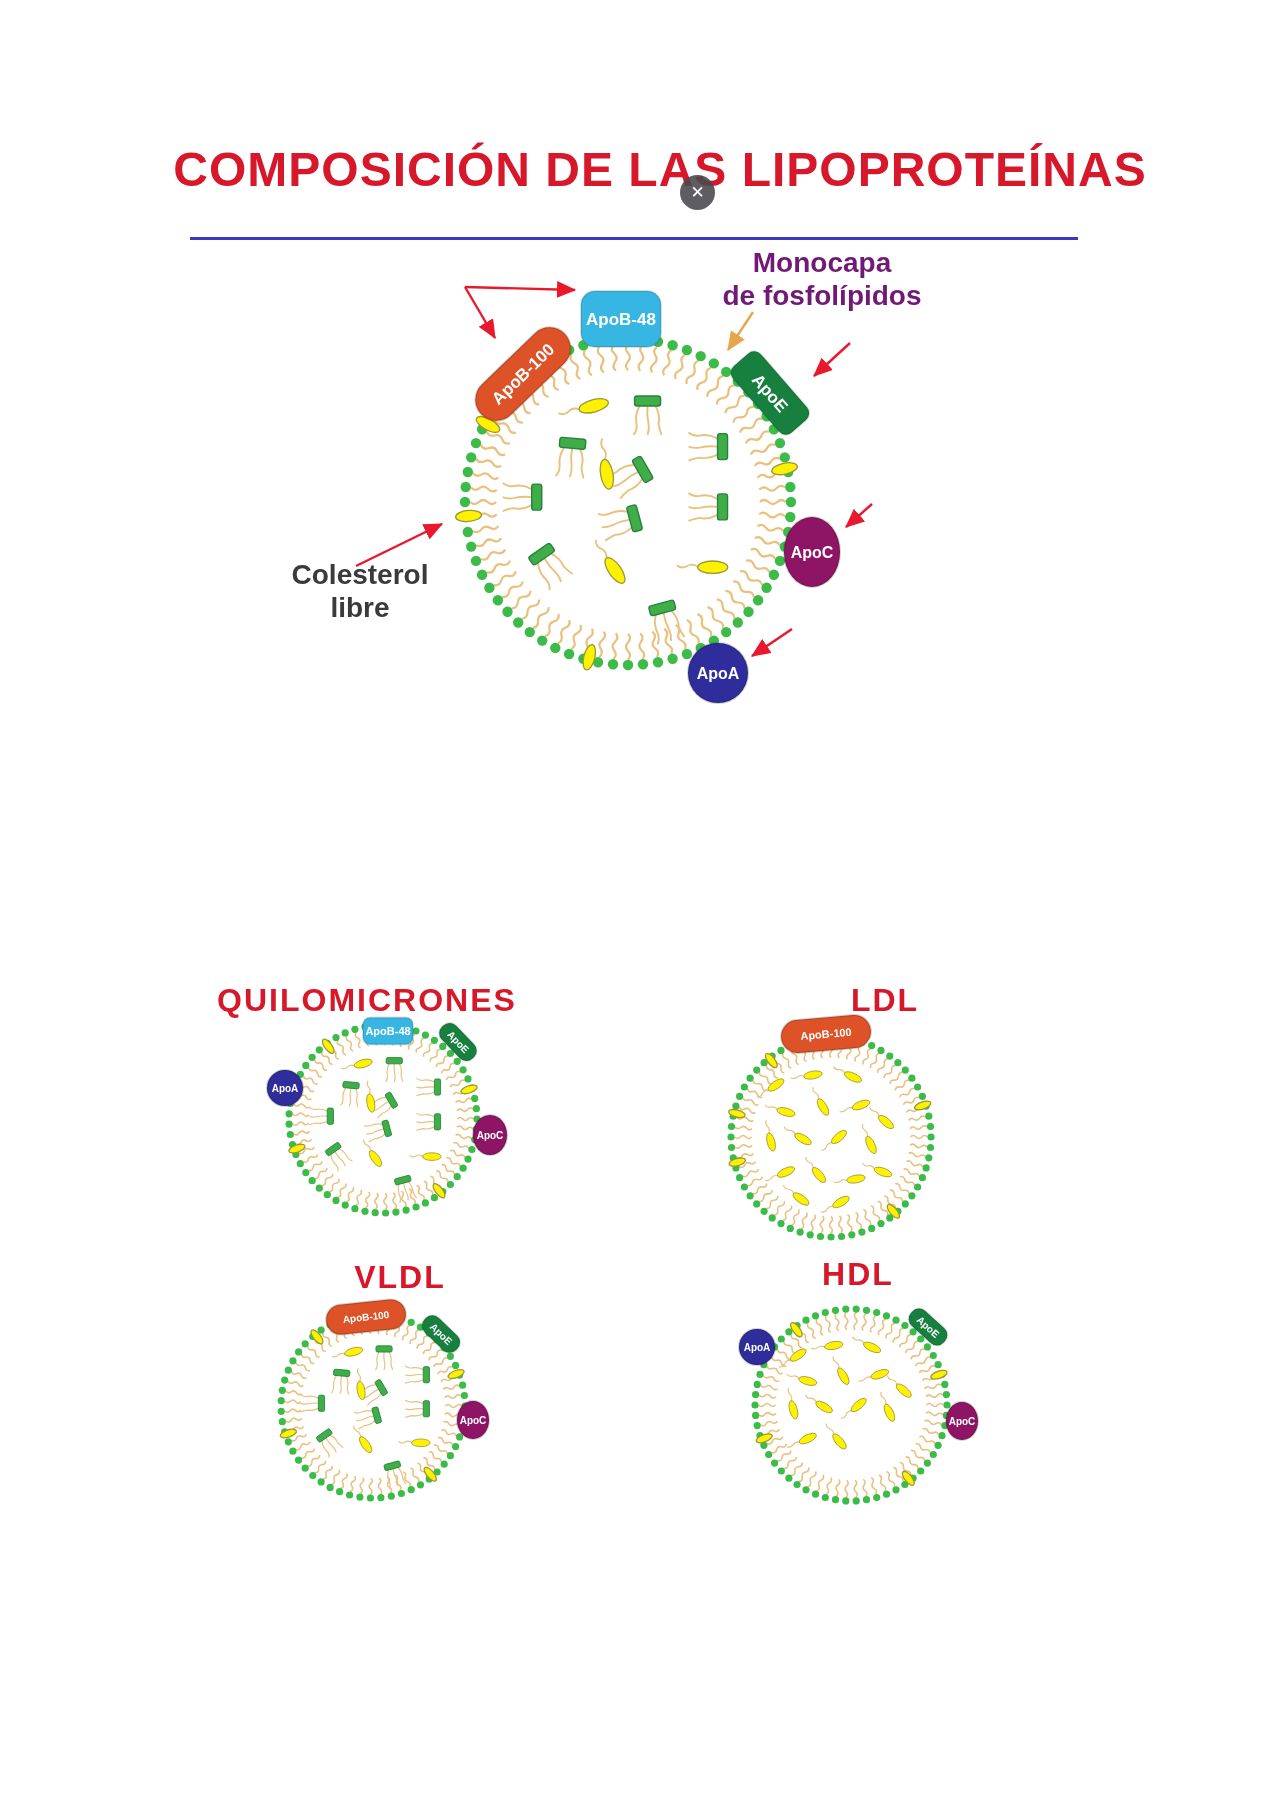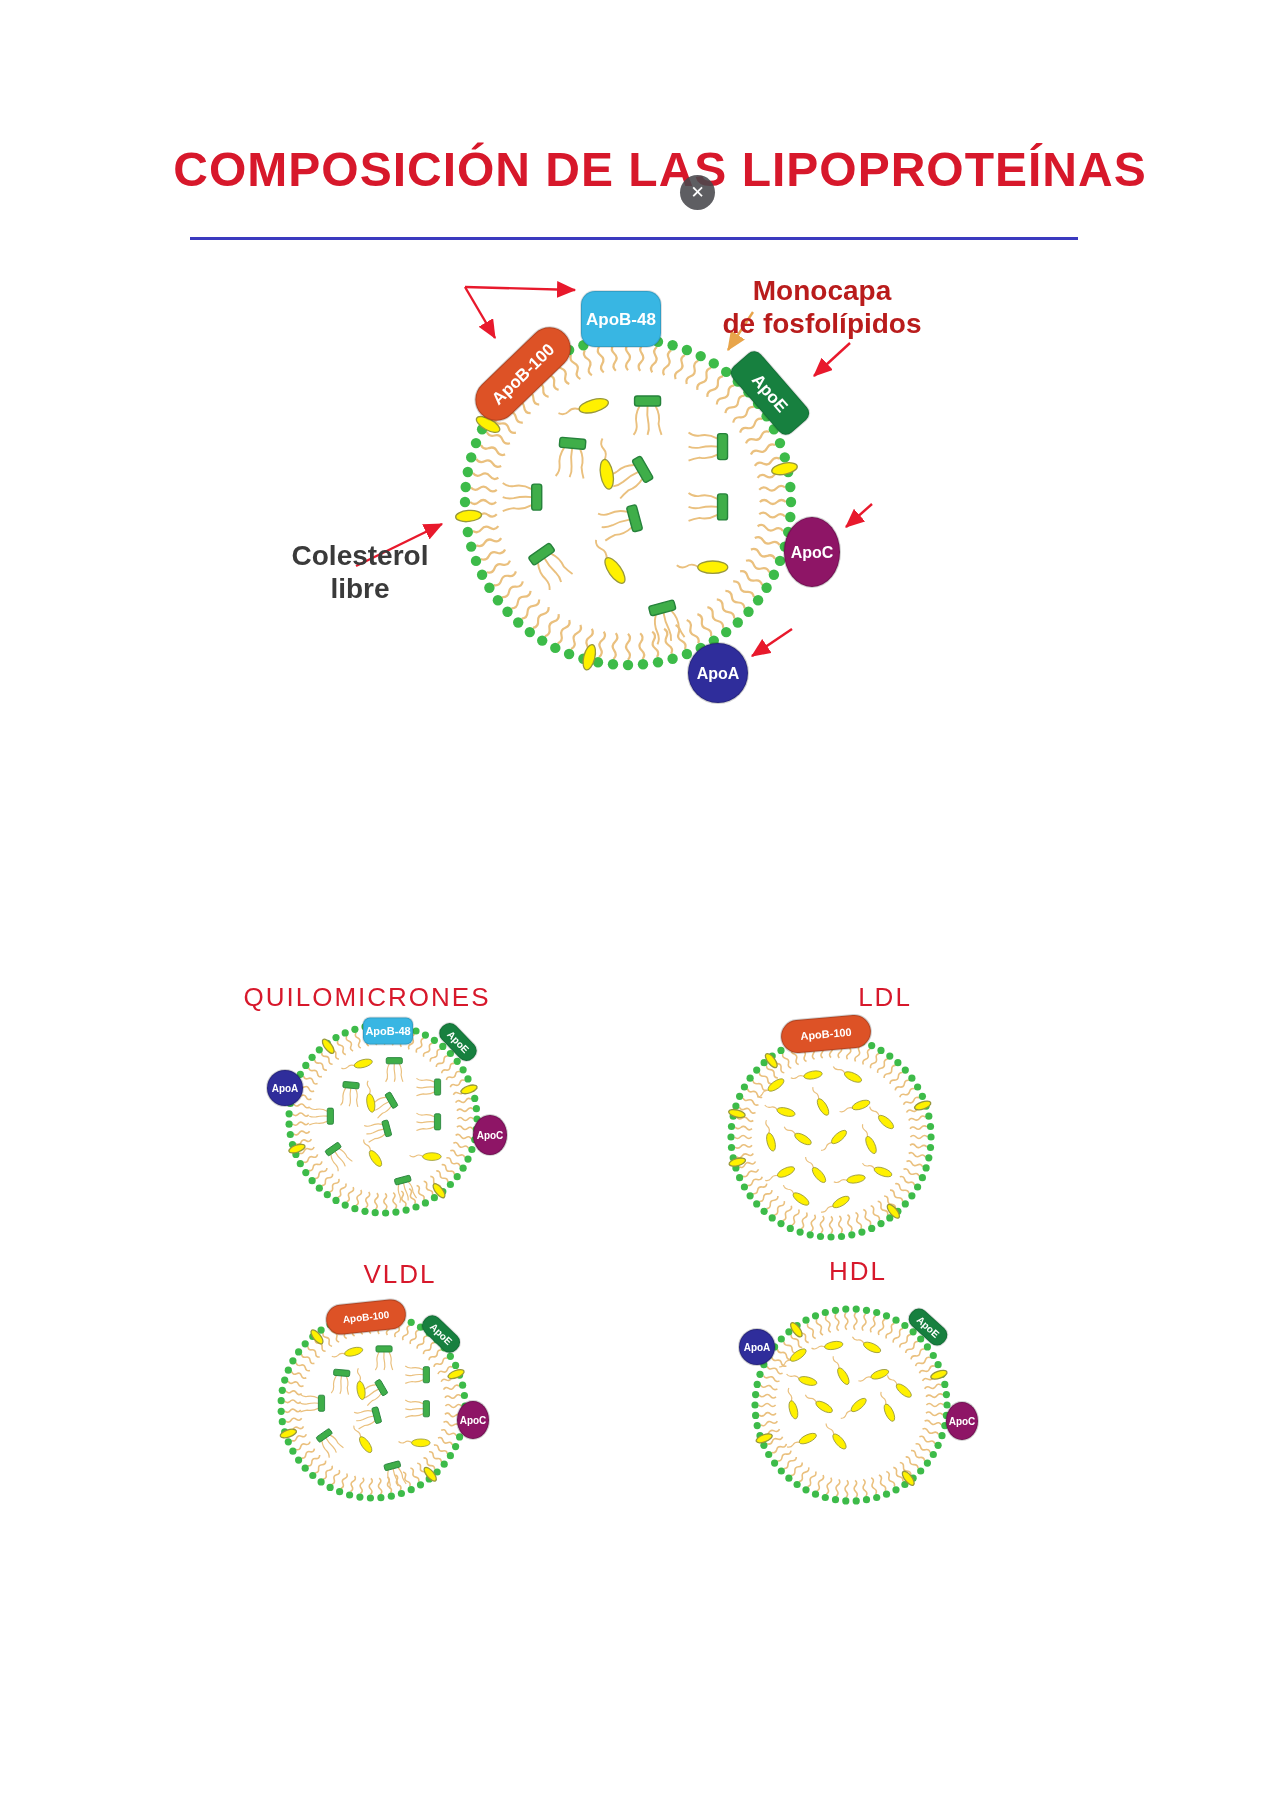--- a/index.html
+++ b/index.html
@@ -8,22 +8,22 @@
   .title{position:absolute;top:142px;left:660px;transform:translateX(-50%);
          font-size:48px;font-weight:800;letter-spacing:1px;color:#D7182B;white-space:nowrap;}
   .close-btn{position:absolute;left:680px;top:175px;width:35px;height:35px;border-radius:50%;
          background:rgba(72,72,76,0.88);color:#fff;border:none;display:flex;align-items:center;
          justify-content:center;font-size:17px;line-height:1;cursor:pointer;padding:0;}
   .divider{position:absolute;left:190px;top:237px;width:888px;height:3px;background:#3B3ABF;}
   .ann{position:absolute;transform:translateX(-50%);text-align:center;font-weight:bold;
        color:#3A3A3A;font-size:28px;line-height:33px;white-space:nowrap;}
   .ann-apo{left:334px;top:248px;}
   .ann-mono{left:822px;top:246px;}
-  .ann-chol{left:360px;top:539px;}
-  .sec{position:absolute;transform:translateX(-50%);font-size:26px;font-weight:400;
+  .ann-chol{left:360px;top:558px;}
+  .sec{position:absolute;transform:translateX(-50%);font-size:32px;font-weight:700;
        color:#D7182B;letter-spacing:2px;white-space:nowrap;}
   .sec-quilo{left:367px;top:982px;}
   .sec-ldl{left:837px;top:982px;margin-left:48px;}
   .sec-vldl{left:372px;top:1259px;margin-left:28px;}
   .sec-hdl{left:858px;top:1256px;}
   #diagram{position:absolute;left:0;top:0;}
 </style>
 </head>
 <body>
 
@@ -1132,21 +1132,21 @@
 
   <div class="title" style="color: rgb(215, 24, 43);">COMPOSICIÓN DE LAS LIPOPROTEÍNAS</div>
 
   <button class="close-btn">
     <span>✕</span>
   </button>
 
   <div class="divider" style="background: rgb(59, 58, 191);"></div>
 
 
-  <div class="ann ann-mono" style="color: #b91c1c; margin-top: 28px;">
+  <div class="ann ann-mono" style="color: #701a75;">
     <div>Monocapa</div>
     <div>de fosfolípidos</div>
   </div>
 
   <div class="ann ann-chol" style="color: rgb(58, 58, 58);">
     <div>Colesterol</div>
     <div>libre</div>
   </div>
 
   <div class="sec sec-quilo" style="color: rgb(215, 24, 43);">QUILOMICRONES</div>

